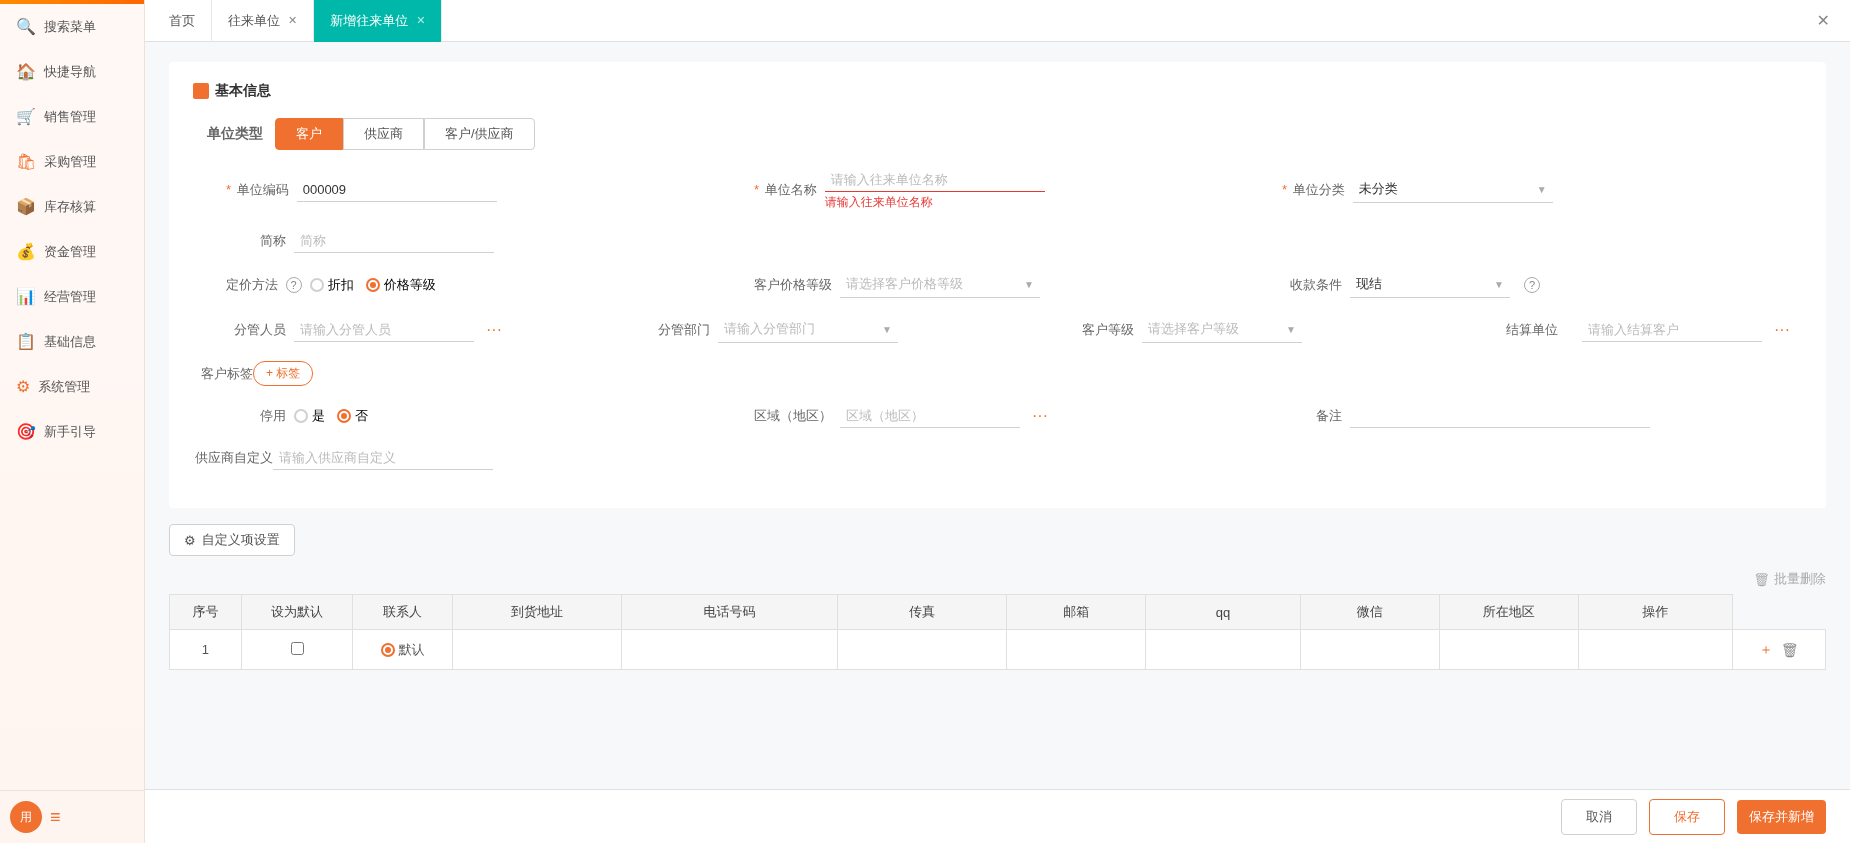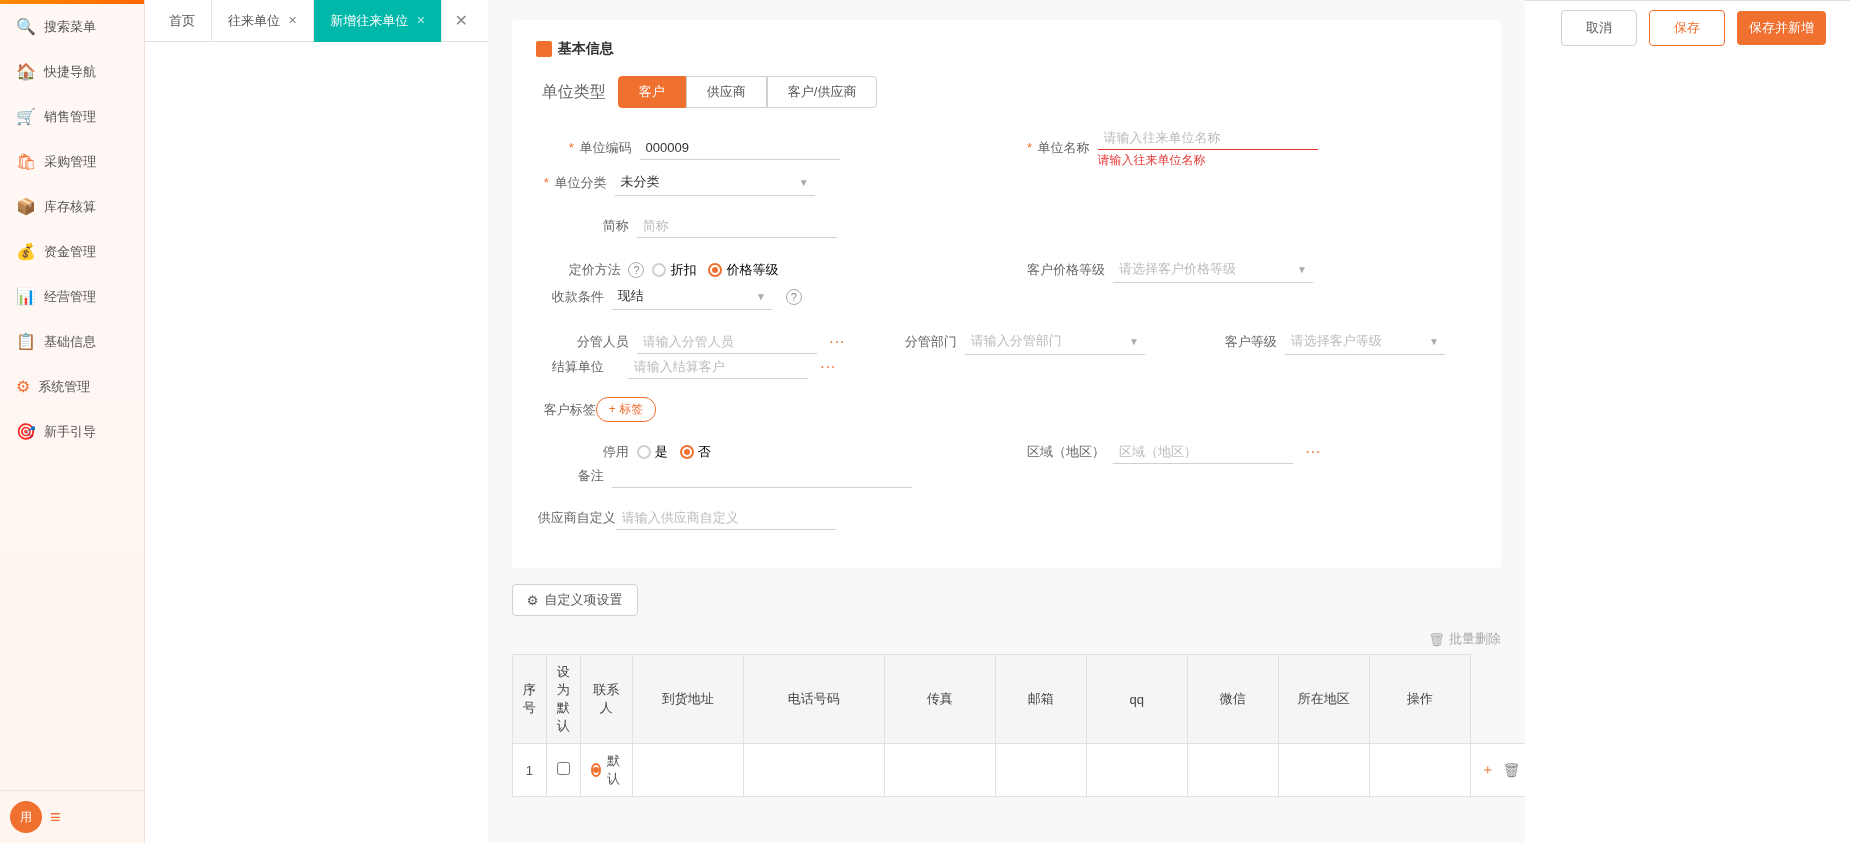--- a/index.html
+++ b/index.html
@@ -42,21 +42,21 @@
       background: #f07030;
       border-radius: 50%;
       display: flex; align-items: center; justify-content: center;
       color: white; font-size: 12px;
     }
 
     
     .main {
       flex: 1;
       display: flex;
-      flex-direction: row;
+      flex-direction: column;
       background: #fff;
       overflow: hidden;
     }
 
     
     .tabs-bar {
       display: flex;
       align-items: center;
       background: #fff;
       border-bottom: 1px solid #e0e0e0;
@@ -181,21 +181,22 @@
     .unit-type-row {
       display: flex;
       align-items: center;
       margin-bottom: 18px;
     }
     .unit-type-label {
       color: #666;
       min-width: 70px;
       text-align: right;
       margin-right: 12px;
-      font-size: 16px;
+      font-size: 14px;
+      font-weight: bold;
     }
     .btn-unit {
       padding: 6px 20px;
       border: 1px solid #d0d0d0;
       background: #fff;
       cursor: pointer;
       font-size: 13px;
       color: #555;
     }
     .btn-unit.active {

